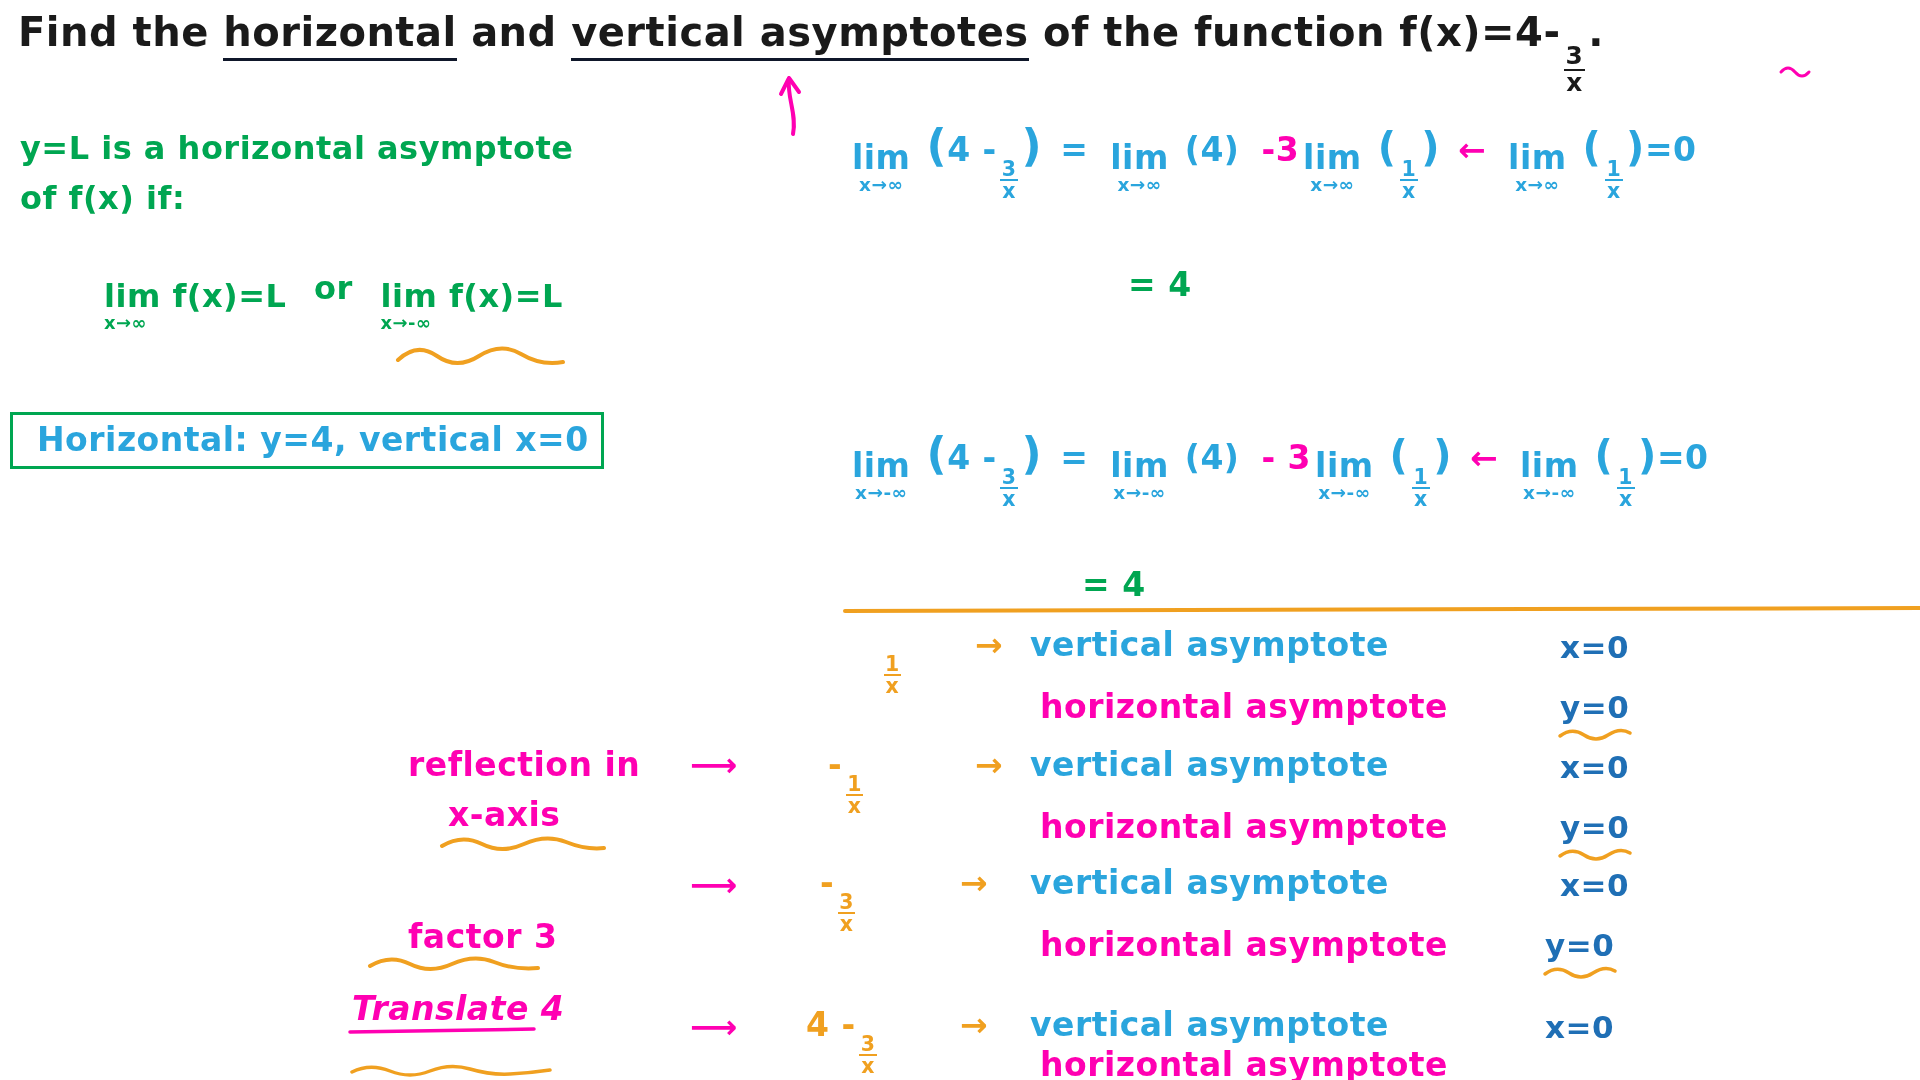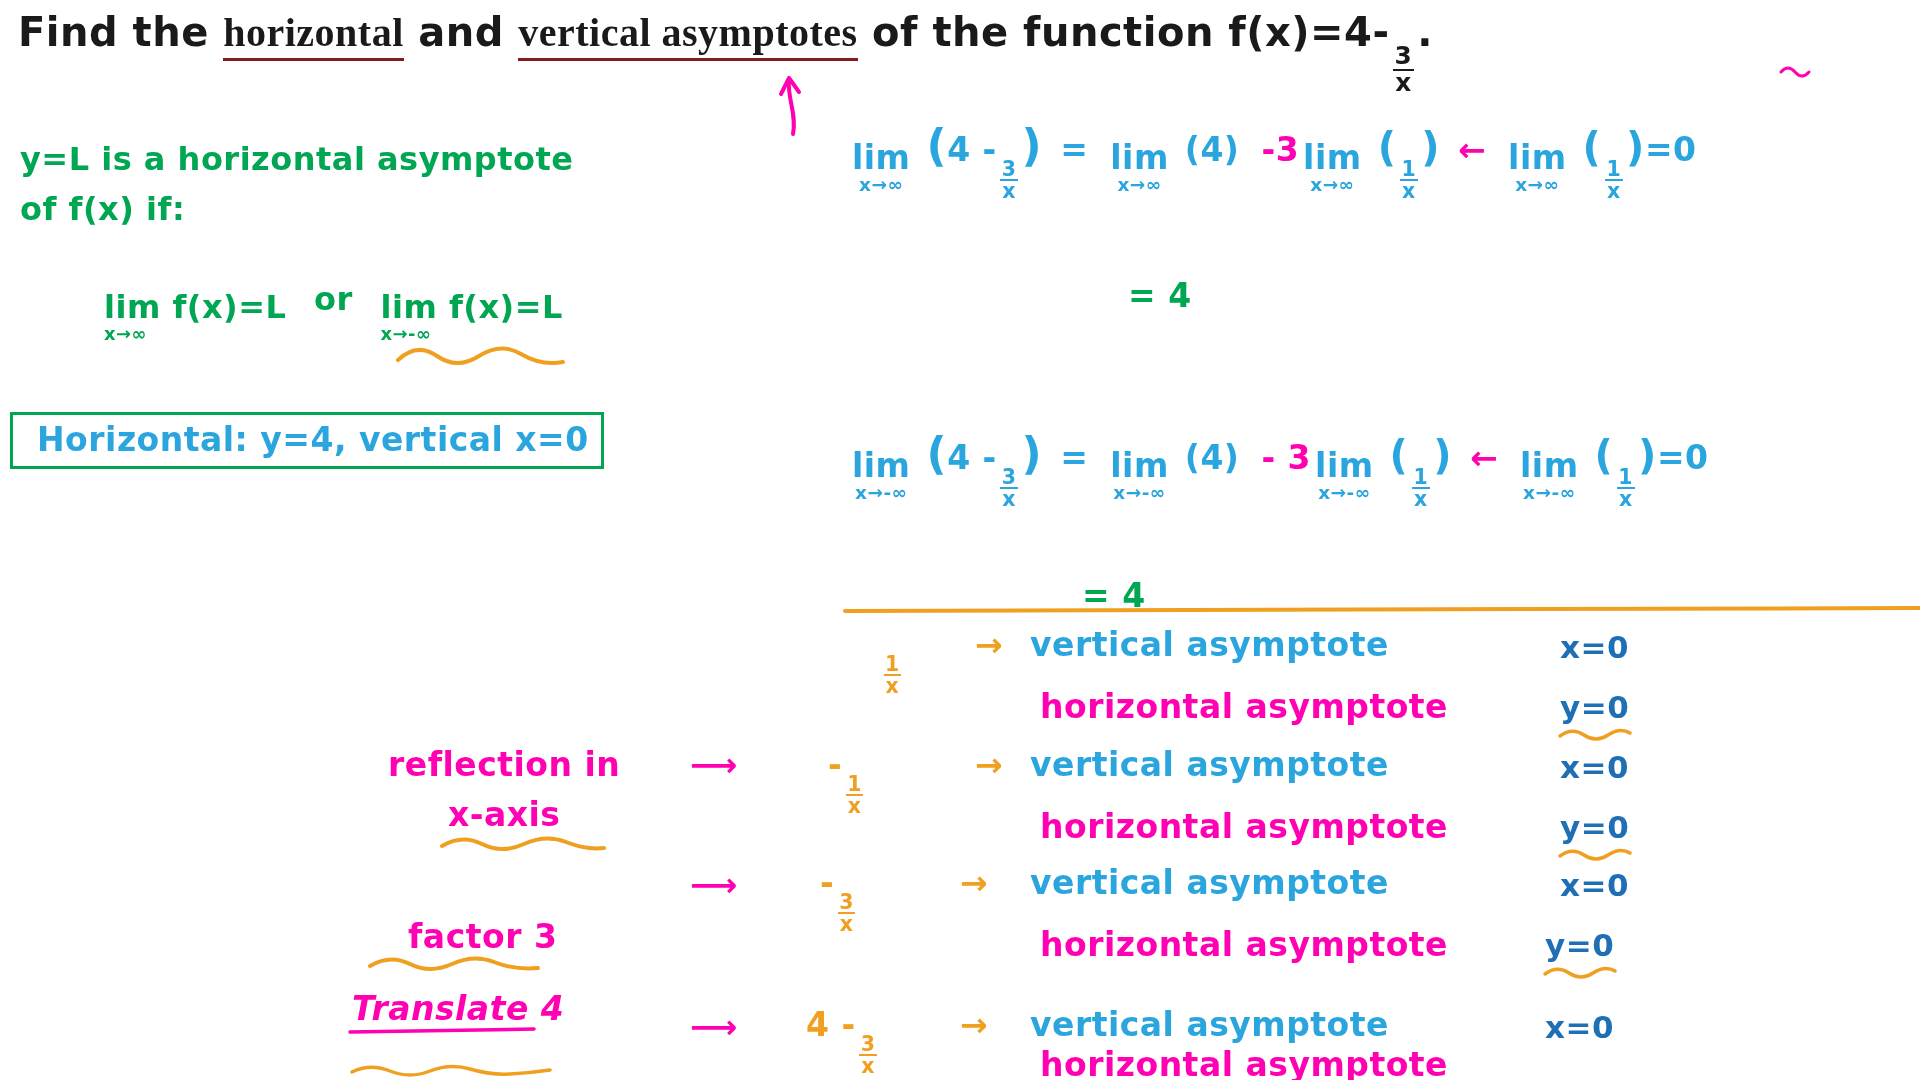--- a/index.html
+++ b/index.html
@@ -8,40 +8,40 @@
     background:#ffffff;
     font-family:"DejaVu Sans", sans-serif;
     overflow:hidden;
     position:relative;
   }
   .board{position:absolute;inset:0;}
   .t{position:absolute;white-space:nowrap;line-height:1;}
 
   
   .c-black{color:#1a1a1a;}
-  .c-green{color:#00a651;margin-top:11px;}
+  .c-green{color:#00a651;}
   .c-blue{color:#2aa5dd;}
   .c-magenta{color:#ff00b2;}
   .c-orange{color:#f0a020;}
   .c-darkblue{color:#1f6fb5;}
 
   
   .hw{font-family:"DejaVu Sans", sans-serif;font-weight:600;letter-spacing:.5px;}
 
   
   .frac{display:inline-flex;flex-direction:column;align-items:center;vertical-align:-0.45em;line-height:1;margin:0 3px;}
   .frac .num{font-size:.62em;padding:0 2px;}
   .frac .den{font-size:.62em;padding:0 2px;border-top:2px solid currentColor;}
 
   
   .lim{display:inline-flex;flex-direction:column;align-items:center;line-height:1;vertical-align:-0.25em;margin:0 4px;}
   .lim .main{font-size:1em;}
   .lim .sub{font-size:.56em;margin-top:2px;}
 
-  .ul-magenta{border-bottom:3px solid #7f1d1d;padding-bottom:3px;font-family:Liberation Serif, serif;}
+  .ul-magenta{border-bottom:3px solid #0f172a;padding-bottom:3px;}
 
   .boxed{
     border:3px solid #00a651;
     padding:8px 12px 10px 24px;
     display:inline-block;
   }
 
   svg{position:absolute;overflow:visible;}
 </style>
 </head>
@@ -173,21 +173,21 @@
   </div>
   <div class="t hw c-orange" style="left:975px;top:628px;font-size:33px;">→</div>
   <div class="t hw c-blue" style="left:1030px;top:628px;font-size:33px;">vertical asymptote</div>
   <div class="t hw c-darkblue" style="left:1560px;top:632px;font-size:31px;">x=0</div>
   <div class="t hw c-magenta" style="left:1040px;top:690px;font-size:33px;">horizontal asymptote</div>
   <div class="t hw c-darkblue" style="left:1560px;top:692px;font-size:31px;">y=0</div>
   <svg width="80" height="20" style="left:1558px;top:726px;">
     <path d="M2,10 Q14,1 26,9 T50,9 T72,7" stroke="#f0a020" stroke-width="3.5" fill="none" stroke-linecap="round"></path>
   </svg>
 
-  <div class="t hw c-magenta" style="left:388px;top:748px;font-size:33px;">reflection in</div>
+  <div class="t hw c-magenta" style="left:408px;top:748px;font-size:33px;">reflection in</div>
   <div class="t hw c-magenta" style="left:448px;top:798px;font-size:33px;">x-axis</div>
   <svg width="200" height="26" style="left:440px;top:832px;">
     <path d="M2,14 Q22,2 42,12 T84,12 T126,10 T164,16" stroke="#f0a020" stroke-width="4" fill="none" stroke-linecap="round"></path>
   </svg>
   <div class="t hw c-magenta" style="left:690px;top:748px;font-size:33px;">⟶</div>
 
   <div class="t hw c-orange" style="left:828px;top:748px;font-size:33px;">
     <span>-</span><span class="frac">
         <span class="num">1</span>
         <span class="den">x</span>

